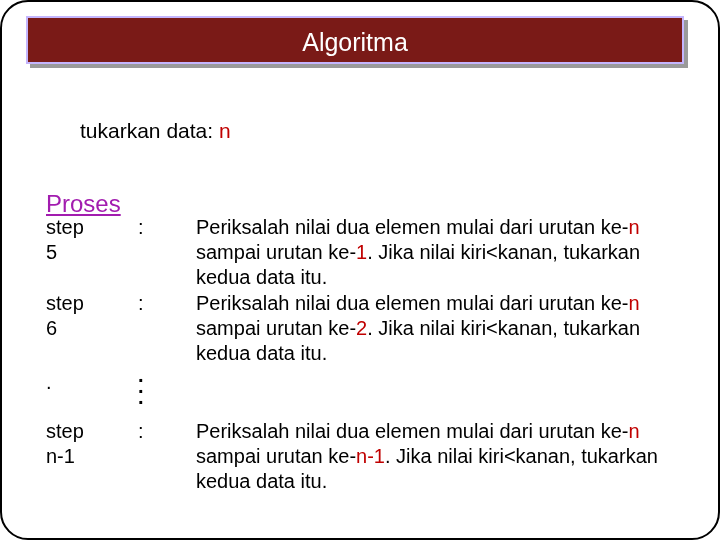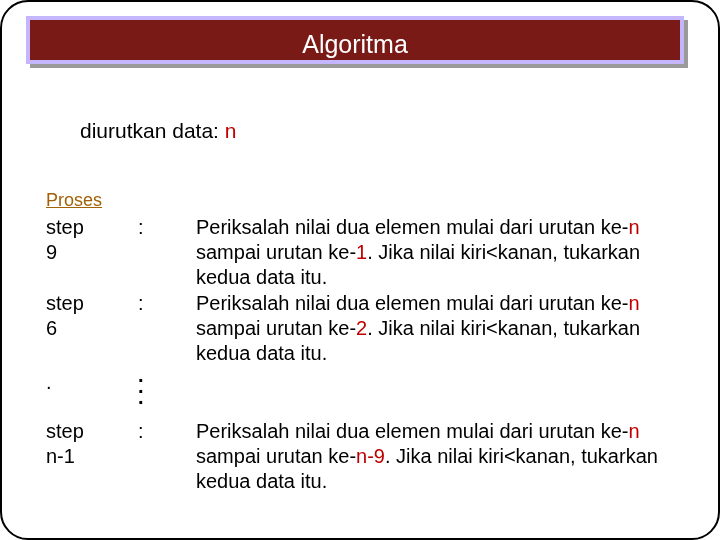--- a/index.html
+++ b/index.html
@@ -26,42 +26,42 @@
     height: 48px;
     background: #9a9a9a;
   }
   .title-bar {
     position: absolute;
     top: 14px;
     left: 24px;
     width: 658px;
     height: 48px;
     background: #7a1a17;
-    border: 4px solid #c4b5fd;
+    border: 2px solid #c4b5fd;
     text-align: center;
     line-height: 48px;
     color: #ffffff;
     font-size: 25px;
     font-weight: 400;
   }
   .intro {
     position: absolute;
     top: 115px;
     left: 78px;
     font-size: 21px;
     color: #000;
     line-height: 1.3;
   }
   .intro .n { color: #c00000; }
   .proses {
     position: absolute;
     top: 188px;
     left: 44px;
-    font-size: 18px;
-    color: #a16207;
+    font-size: 24px;
+    color: #a21caf;
     text-decoration: underline;
   }
   .step-row {
     position: absolute;
     left: 44px;
     font-size: 20px;
     color: #000;
     line-height: 1.25;
   }
   .step-label { position: absolute; left: 0; top: 0; }
@@ -81,43 +81,43 @@
 <body>
 
 <div class="slide">
   <div class="title-shadow"></div>
   <div class="title-bar">
     <span>Algoritma</span>
   </div>
 
   <div class="intro">
     <div>
-      <span>diurutkan data:  </span><span class="n">n</span>
+      <span>tukarkan data:  </span><span class="n">n</span>
     </div>
   </div>
 
   <div class="proses">Proses</div>
 
   <div class="step-row" style="top:213px">
-    <span class="step-label">step 9</span>
+    <span class="step-label">step 5</span>
     <span class="step-colon">:</span>
     <span class="step-desc"><span>Periksalah nilai dua elemen mulai dari urutan ke-</span><span class="red">n</span><span> sampai urutan ke-</span><span class="red">1</span><span>. Jika nilai kiri&lt;kanan, tukarkan kedua data itu.</span></span>
   </div>
 
   <div class="step-row" style="top:289px">
     <span class="step-label">step 6</span>
     <span class="step-colon">:</span>
     <span class="step-desc"><span>Periksalah nilai dua elemen mulai dari urutan ke-</span><span class="red">n</span><span> sampai urutan ke-</span><span class="red">2</span><span>. Jika nilai kiri&lt;kanan, tukarkan kedua data itu.</span></span>
   </div>
 
   <div class="vdots" style="top:369px">
     <span class="dot">.</span>
     <span class="vd" style="top:0">.</span>
     <span class="vd" style="top:11px">.</span>
     <span class="vd" style="top:22px">.</span>
   </div>
 
   <div class="step-row" style="top:417px">
     <span class="step-label">step n-1</span>
     <span class="step-colon">:</span>
-    <span class="step-desc"><span>Periksalah nilai dua elemen mulai dari urutan ke-</span><span class="red">n</span><span> sampai urutan ke-</span><span class="red">n-9</span><span>. Jika nilai kiri&lt;kanan, tukarkan kedua data itu.</span></span>
+    <span class="step-desc"><span>Periksalah nilai dua elemen mulai dari urutan ke-</span><span class="red">n</span><span> sampai urutan ke-</span><span class="red">n-1</span><span>. Jika nilai kiri&lt;kanan, tukarkan kedua data itu.</span></span>
   </div>
 </div>
 
 </body></html>

